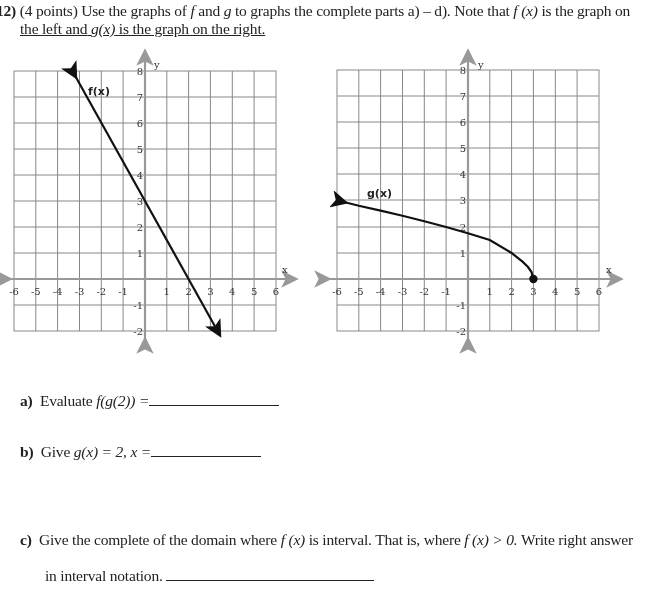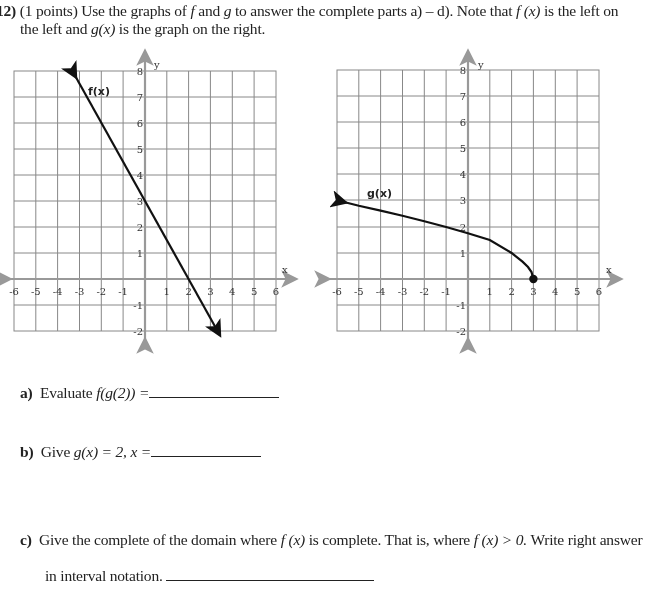--- a/index.html
+++ b/index.html
@@ -10,29 +10,29 @@
   .blank { display:inline-block; border-bottom:1px solid #222; height:14px; vertical-align:baseline; }
   svg { position:absolute; left:0; top:0; }
   .tick { font-family:"DejaVu Serif", serif; font-size:10px; fill:#333; }
   .lbl { font-family:"DejaVu Sans", sans-serif; font-size:11px; font-weight:bold; fill:#222; }
 </style>
 </head>
 <body>
 
 <div class="txt" style="left:-4px; top:2px;">
   <span class="bold">12)</span>
-  <span>(1 points) Use the graphs of</span>
+  <span>(4 points) Use the graphs of</span>
   <span class="it">f</span>
   <span>and</span>
   <span class="it">g</span>
-  <span>to answer the complete parts a) – d). Note that</span>
+  <span>to graphs the complete parts a) – d). Note that</span>
   <span class="it">f (x)</span>
-  <span>is the left on</span>
+  <span>is the graph on</span>
 </div>
-<div class="txt" style="left:20px; top:20px;">
+<div class="txt" style="left:20px; top:20px;text-decoration:underline;">
   <span>the left and</span>
   <span class="it">g(x)</span>
   <span>is the graph on the right.</span>
 </div>
 
 <svg width="672" height="370" viewBox="0 0 672 370">
   <defs>
     <marker id="ah" markerWidth="8" markerHeight="8" refX="4" refY="4" orient="auto">
       <path d="M0,0 L8,4 L0,8 L2,4 z" fill="#111"></path>
     </marker>
@@ -152,36 +152,36 @@
         <text class="tick" x="555.3" y="295">4</text>
       <text class="tick" x="577.1" y="295">5</text>
         <text class="tick" x="599" y="295">6</text>
     </g>
     <path d="M340,201 L358.8,205.7 L380.6,210.6 L402.5,215.7 L424.3,221.2 L446.1,227 L467.9,233.2 L489.8,240 L511.6,253 L522.5,261.6 L528,267 L531.5,272 L533.4,279" fill="none" stroke="#111" stroke-width="2.2" marker-start="url(#ah)"></path>
     <circle cx="533.4" cy="279" r="4.2" fill="#111"></circle>
     <text class="lbl" x="367" y="197">g(x)</text>
   </g>
 </svg>
 
-<div class="txt" style="left:20px; top:383px;">
+<div class="txt" style="left:20px; top:391px;">
   <span class="bold">a)</span>&nbsp;
   <span>Evaluate</span>
   <span class="it">f(g(2)) =</span><span class="blank" style="width:130px;"></span>
 </div>
 
 <div class="txt" style="left:20px; top:442px;">
   <span class="bold">b)</span>&nbsp;
   <span>Give</span>
   <span class="it">g(x) = 2, x =</span><span class="blank" style="width:110px;"></span>
 </div>
 
 <div class="txt" style="left:20px; top:531px;">
   <span class="bold">c)</span>&nbsp;
   <span>Give the complete of the domain where</span>
   <span class="it">f (x)</span>
-  <span>is complete. That is, where</span>
+  <span>is interval. That is, where</span>
   <span class="it">f (x) &gt; 0.</span>
   <span>Write right answer</span>
 </div>
 <div class="txt" style="left:45px; top:566px;">
   <span>in interval notation.</span>
   <span class="blank" style="width:208px;"></span>
 </div>
 
 </body></html>

